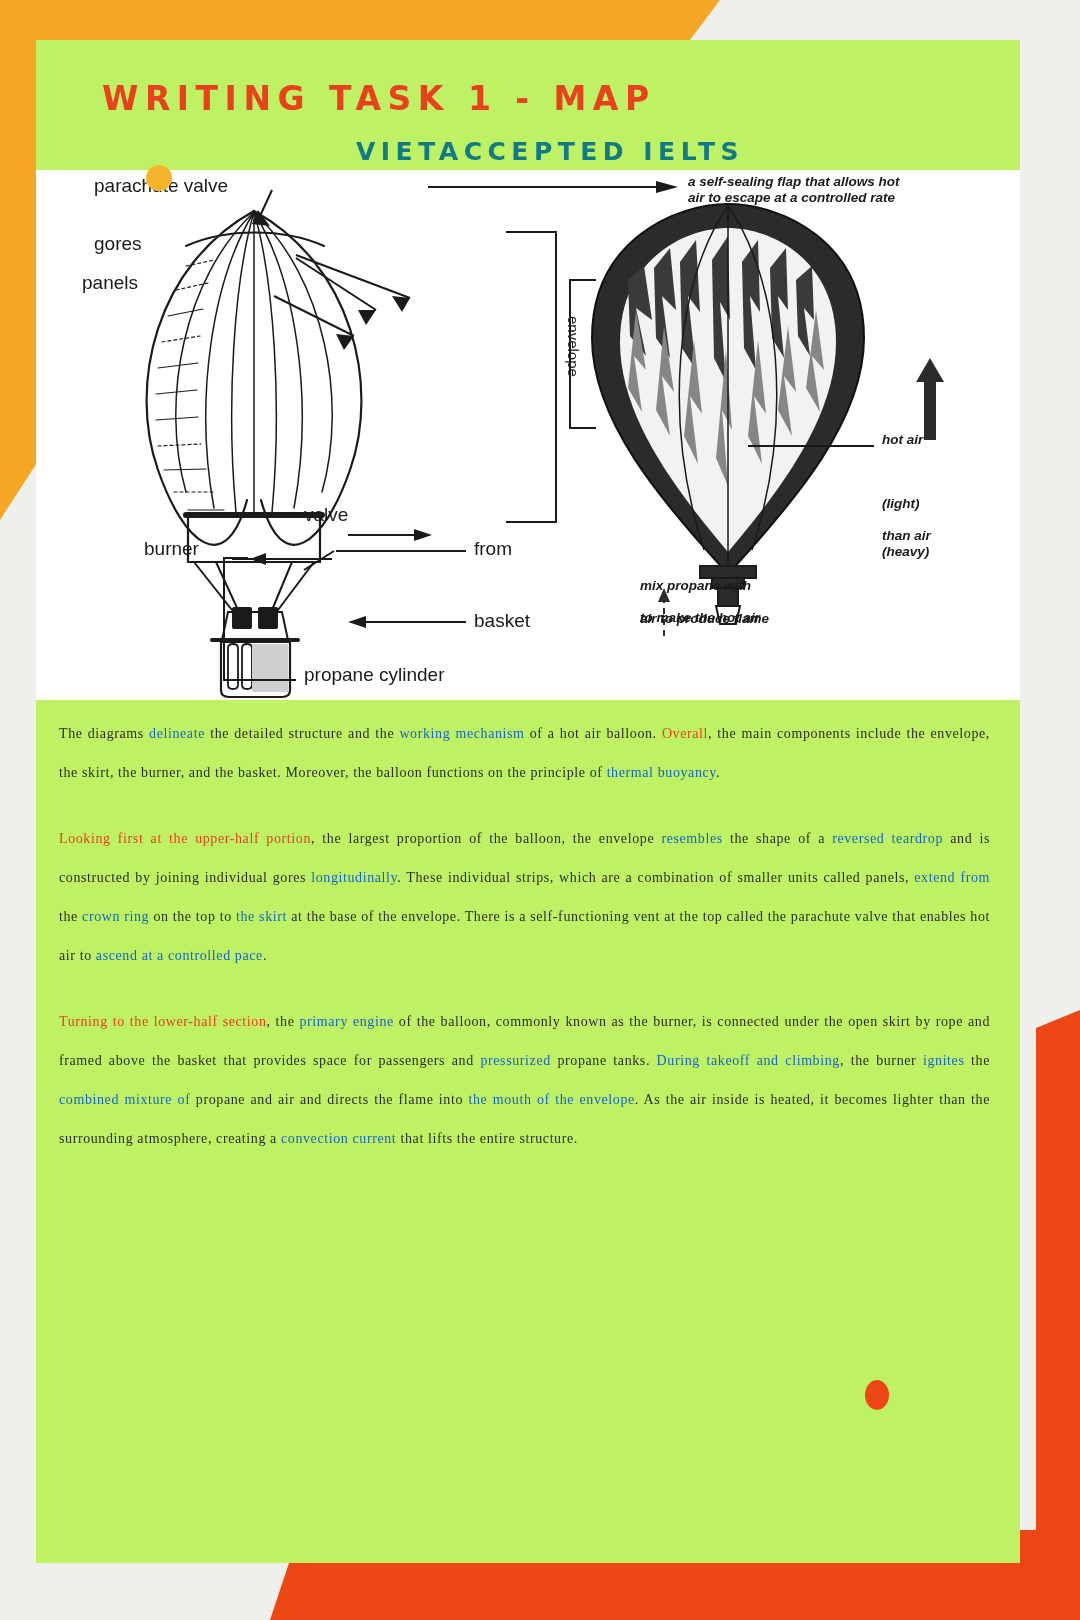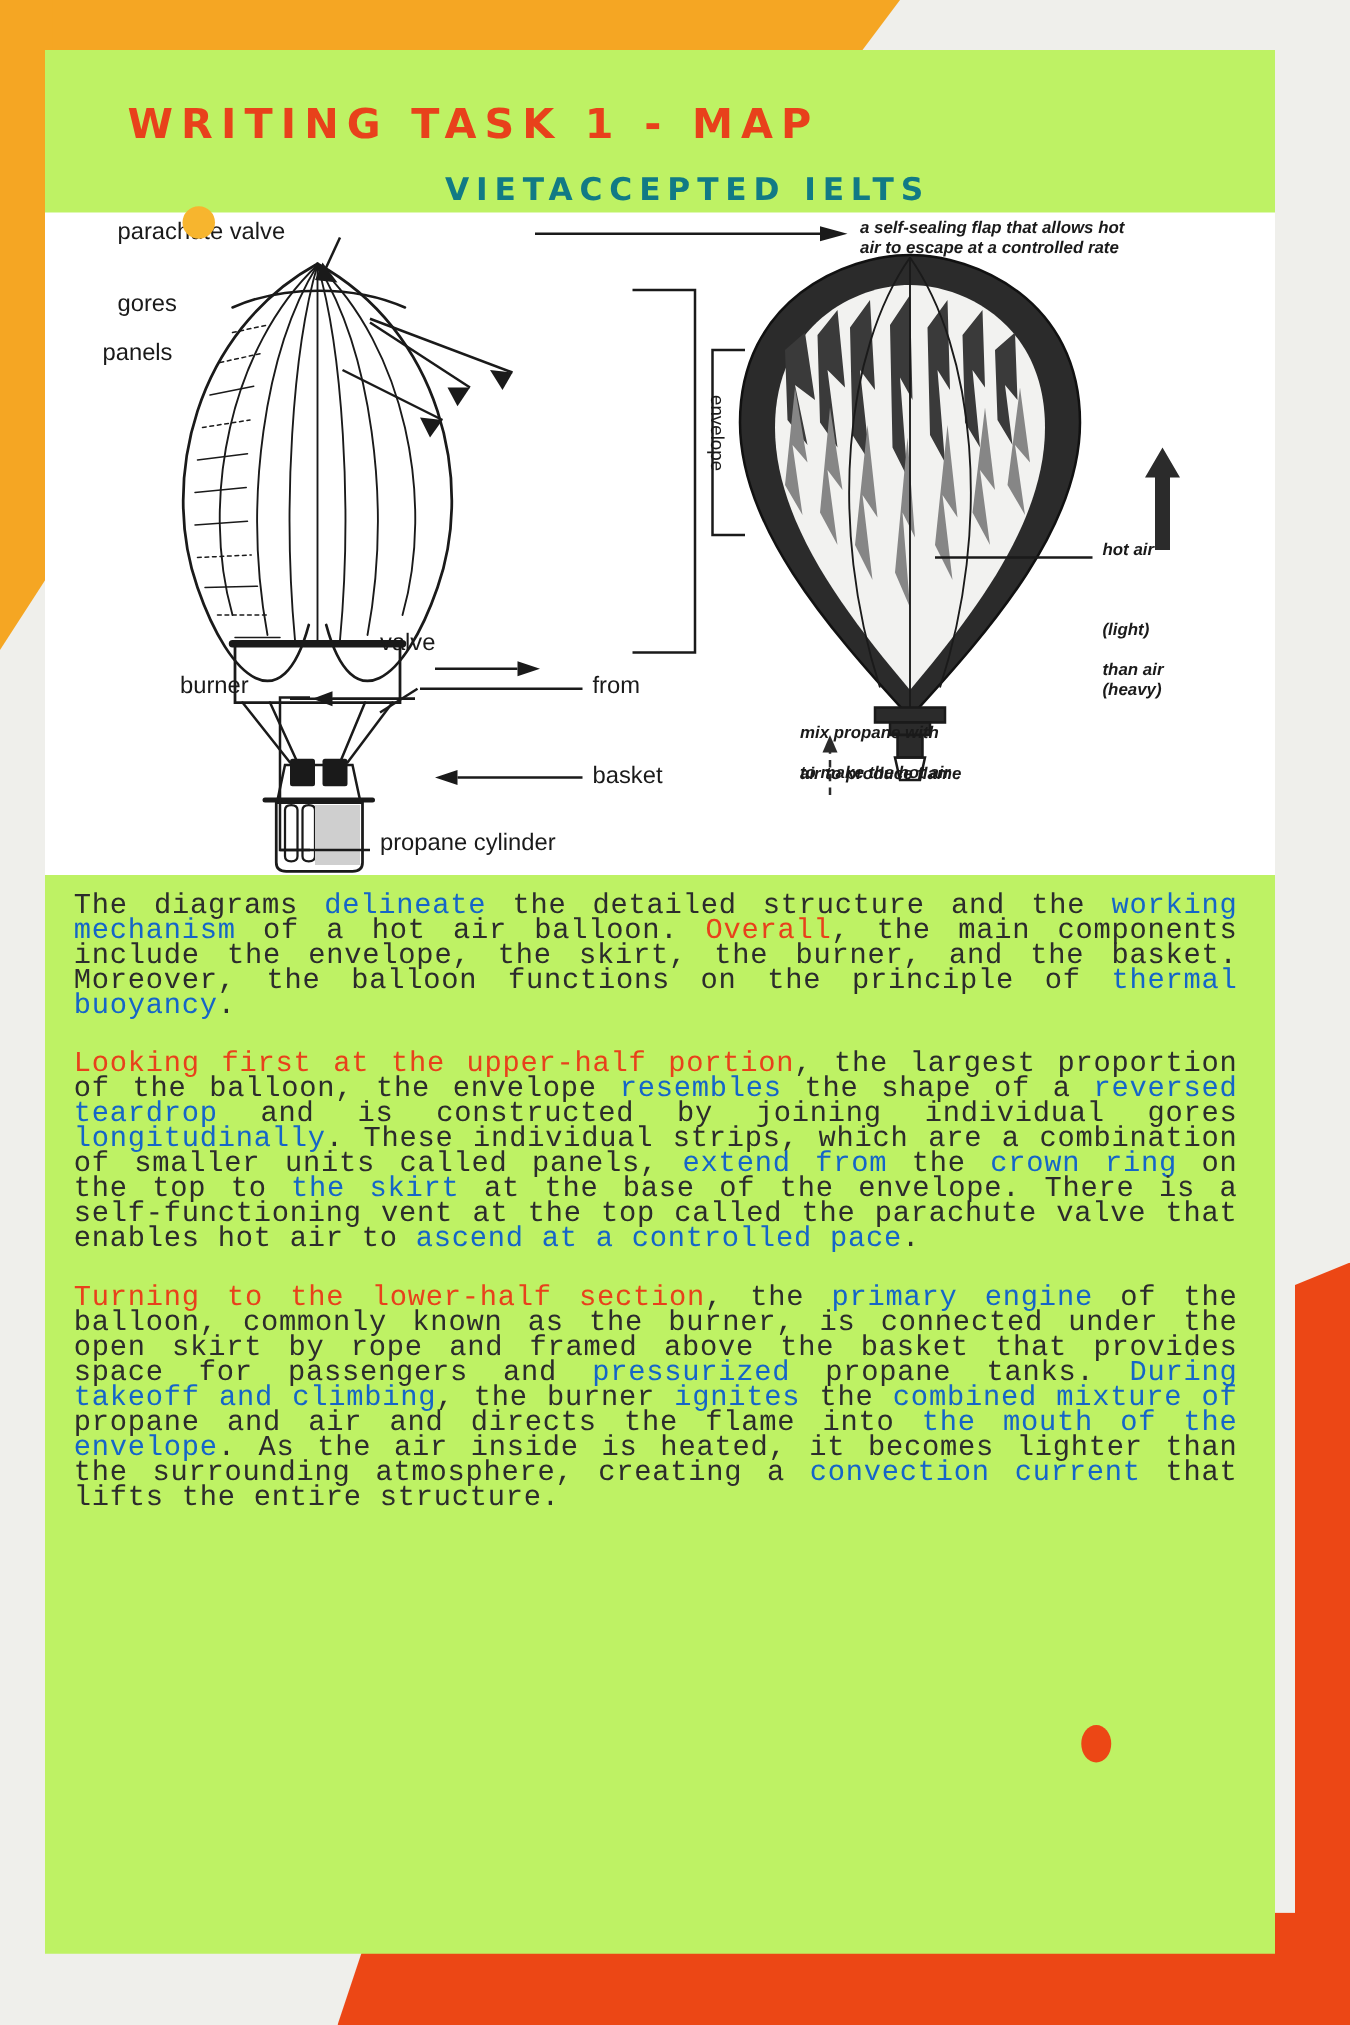--- a/index.html
+++ b/index.html
@@ -86,23 +86,23 @@
   .lbl-sm{ font-size:13.5px; font-weight:bold; line-height:1.15;font-style:italic; }
   .lbl-vert{
     font-size:15px;
     transform:rotate(90deg);
     transform-origin:left top;
   }
 
   
   .body-text{
     padding:14px 30px 0 23px;
-    font-family:Liberation Mono, monospace;
-    font-size:23px;
-    line-height:20px;
+    font-family:Liberation Serif, serif;
+    font-size:14px;
+    line-height:39px;
     color:#2c2c2c;
     text-align:justify;
     letter-spacing:0.6px;
   }
   .body-text p{ margin-bottom:27px; }
   .body-text p:last-child{ margin-bottom:0; }
   .hl-blue{ color:#1565c8; }
   .hl-orange{ color:#e8411b; }
 </style>
 </head>

